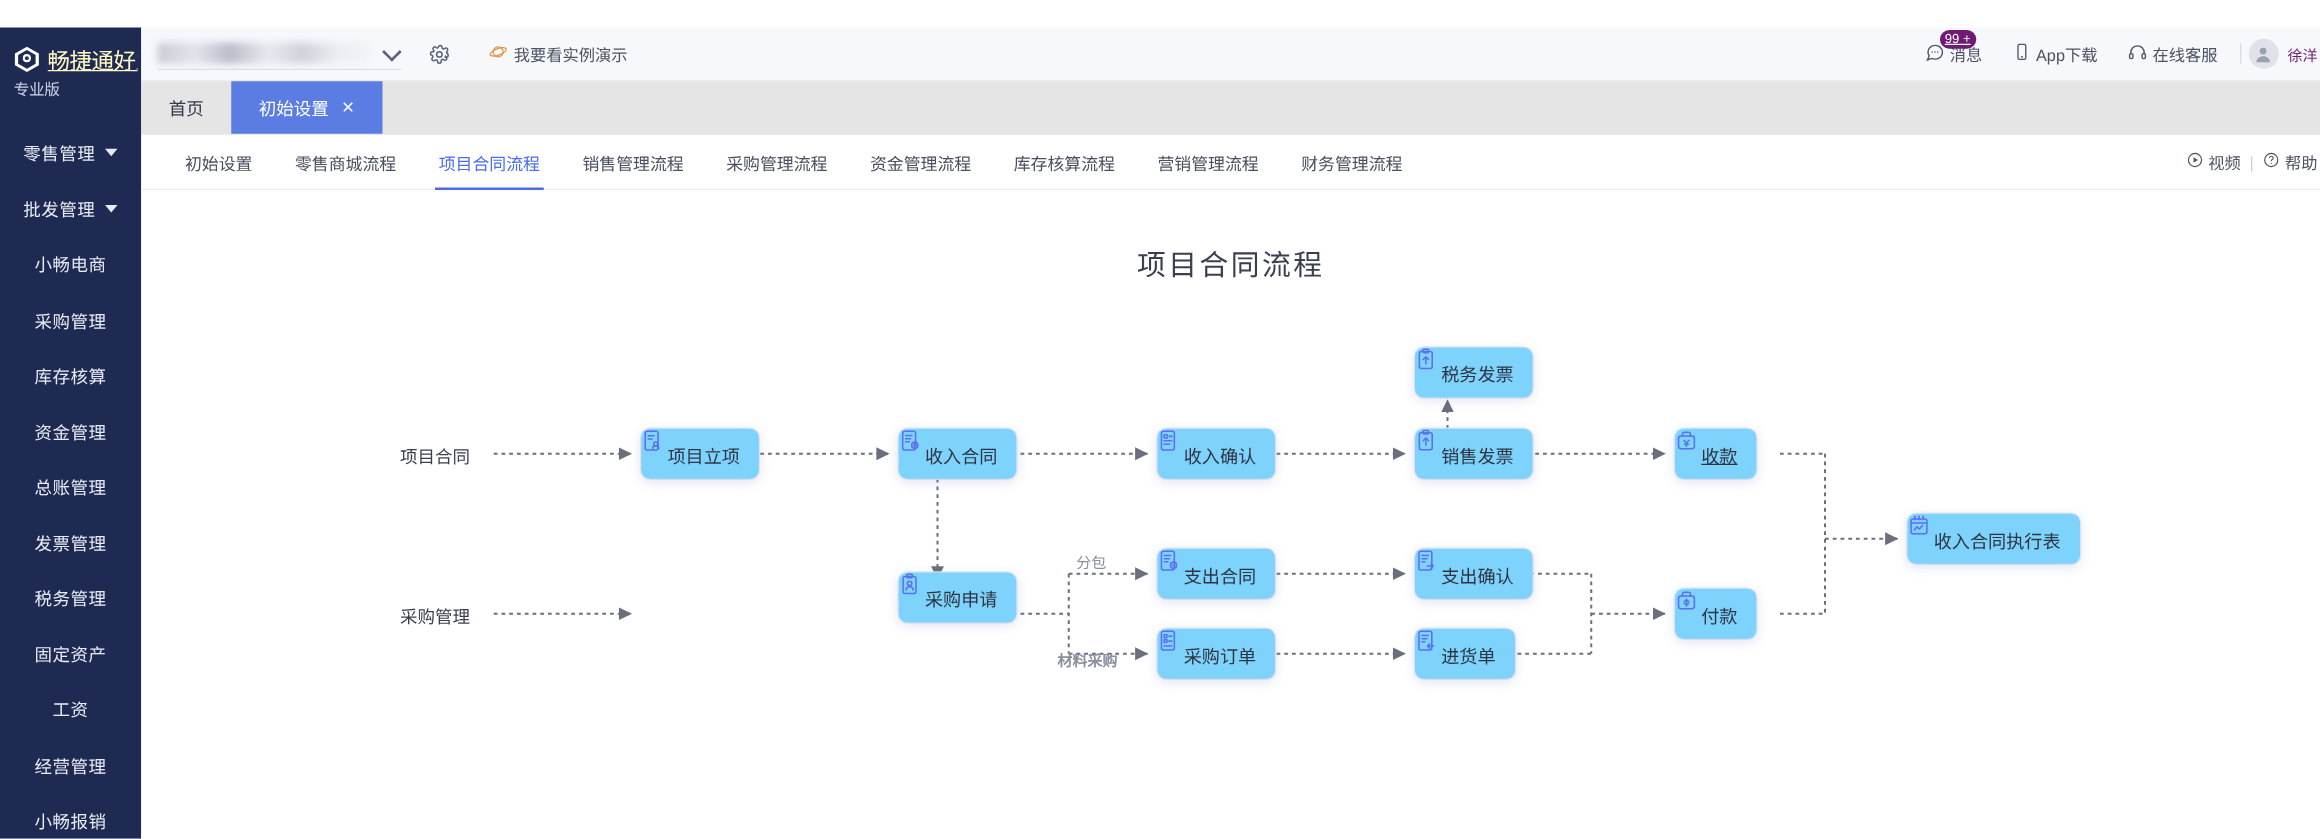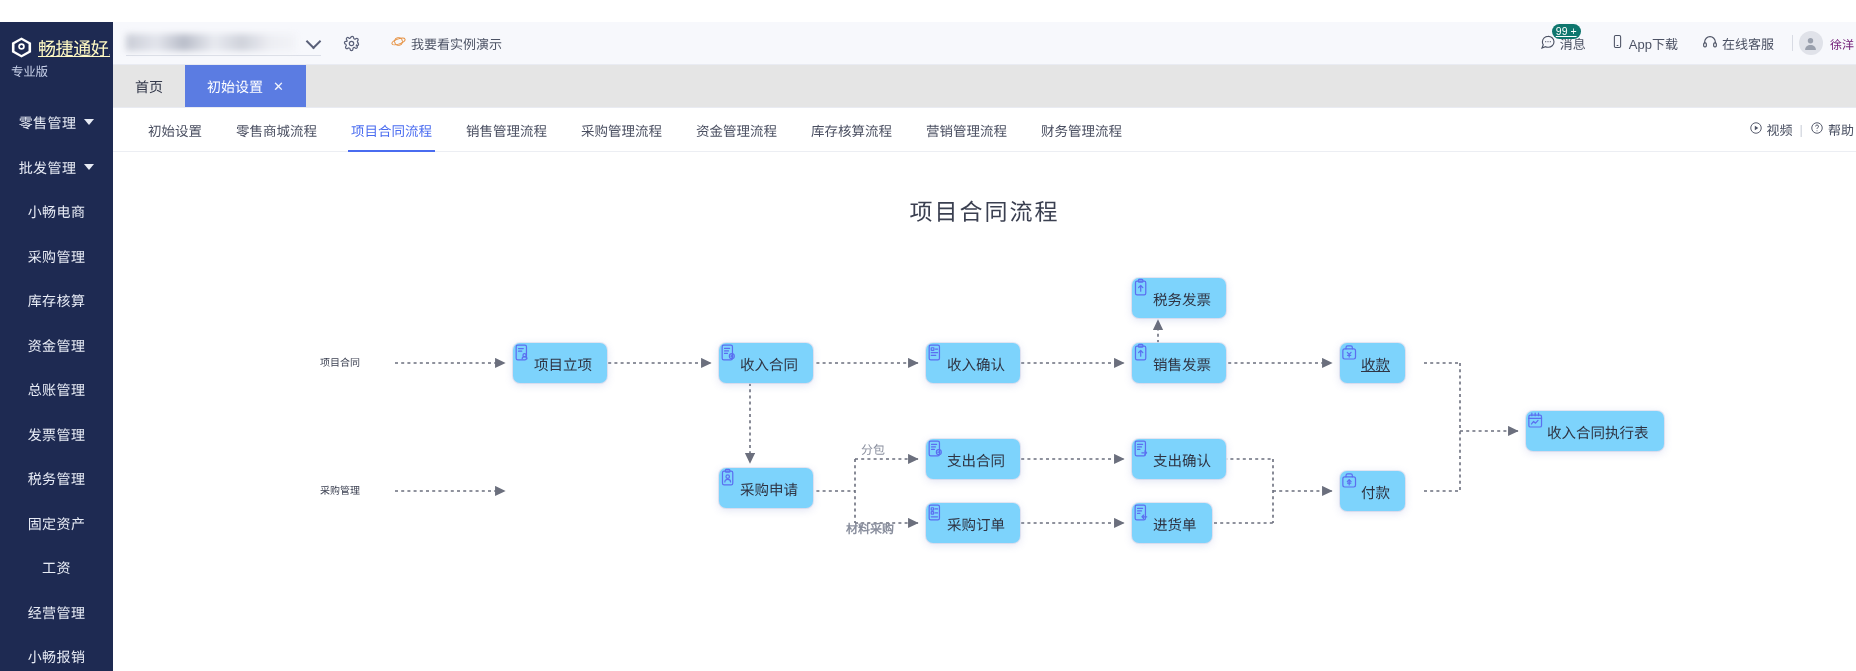--- a/index.html
+++ b/index.html
@@ -69,21 +69,21 @@
   .head-right {
     margin-left: auto; display: flex; align-items: center;
     gap: 0px; padding-right: 2px;
   }
   .hr-item {
     display: flex; align-items: center; gap: 4px; font-size: 13px;
     color: #4c5264; cursor: pointer; position: relative; padding: 0 12px;
     white-space: nowrap;
   }
   .badge {
-    position: absolute; top: -10px; left: 24px; background: #0f766e;
+    position: absolute; top: -10px; left: 24px; background: #701a75;
     color: #fff; font-size: 10.5px; line-height: 15px; height: 15px;
     padding: 0 4px; border-radius: 8px; white-space: nowrap; text-decoration: underline;
   }
   .hr-div { width: 1px; height: 16px; background: #d8dbe4; margin: 0 6px; }
   .avatar {
     width: 24px; height: 24px; border-radius: 50%; background: #e0e2e9;
     display: flex; align-items: center; justify-content: center;
   }
   .uname { font-size: 12px; color: #701a75; margin-left: 7px; white-space: nowrap; }
 
@@ -139,21 +139,21 @@
 
   .node {
     position: absolute; display: flex; align-items: center; gap: 9px;
     background: #7dd3fc; border-radius: 7px; height: 40px;
     padding: 0 15px 0 12px; white-space: nowrap;
     box-shadow: 0 2px 9px rgba(96,110,190,.20), 0 0 0 1px rgba(232,234,244,.9);
     font-size: 14.5px; color: #2f3443; cursor: pointer;
   }
   .node .ico { width: 19px; height: 19px; flex: 0 0 19px; display:block; }
   .rowlabel {
-    position: absolute; font-size: 10px; color: #3a3f50; white-space: nowrap;
+    position: absolute; font-size: 14px; color: #3a3f50; white-space: nowrap;
   }
   .edgelabel {
     position: absolute; font-size: 12px; color: #8a8f9e; white-space: nowrap;
   }
 </style>
 </head>
 <body>
 
 <div id="app">
 
@@ -449,21 +449,21 @@
                 <rect x="3.6" y="5.2" width="16" height="15" rx="2"></rect>
                 <line x1="3.6" y1="9.4" x2="19.6" y2="9.4"></line>
                 <line x1="7.4" y1="2.6" x2="7.4" y2="6"></line>
                 <line x1="11.6" y1="2.6" x2="11.6" y2="6"></line>
                 <line x1="15.8" y1="2.6" x2="15.8" y2="6"></line>
                 <path d="M7 16.4l2.6-3.2 2.4 2.2 3.2-3.6"></path>
               </svg>
             </span>
             <span>收入合同执行表</span>
           </div>
-          <div class="node" style="left: 606px; top: 316px;">
+          <div class="node" style="left: 606px; top: 306px;">
             <span style="display: flex;">
               <svg class="ico" viewBox="0 0 24 24" width="19" height="19" fill="none" stroke="#5b6ff0" stroke-width="1.55" stroke-linecap="round" stroke-linejoin="round">
                 <rect x="4.4" y="4" width="13" height="17.2" rx="2"></rect>
                 <rect x="8" y="1.8" width="5.8" height="3.4" rx="1.2"></rect>
                 <circle cx="11" cy="11" r="2.2"></circle>
                 <path d="M7.4 17.6c0-2 1.6-3.2 3.6-3.2s3.6 1.2 3.6 3.2"></path>
               </svg>
             </span>
             <span>采购申请</span>
           </div>

